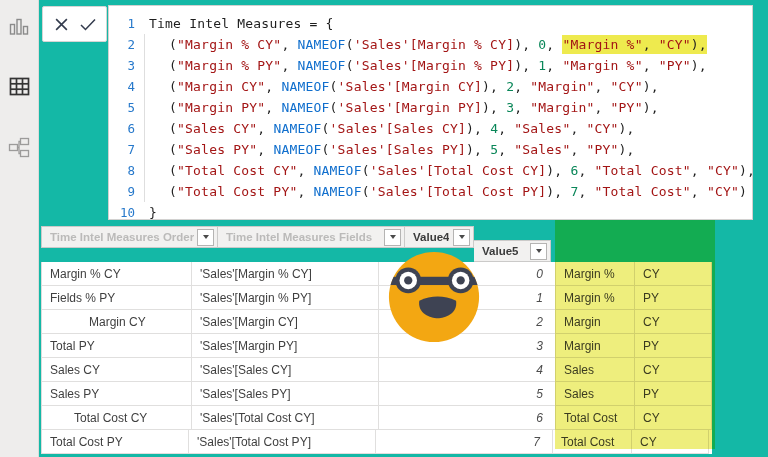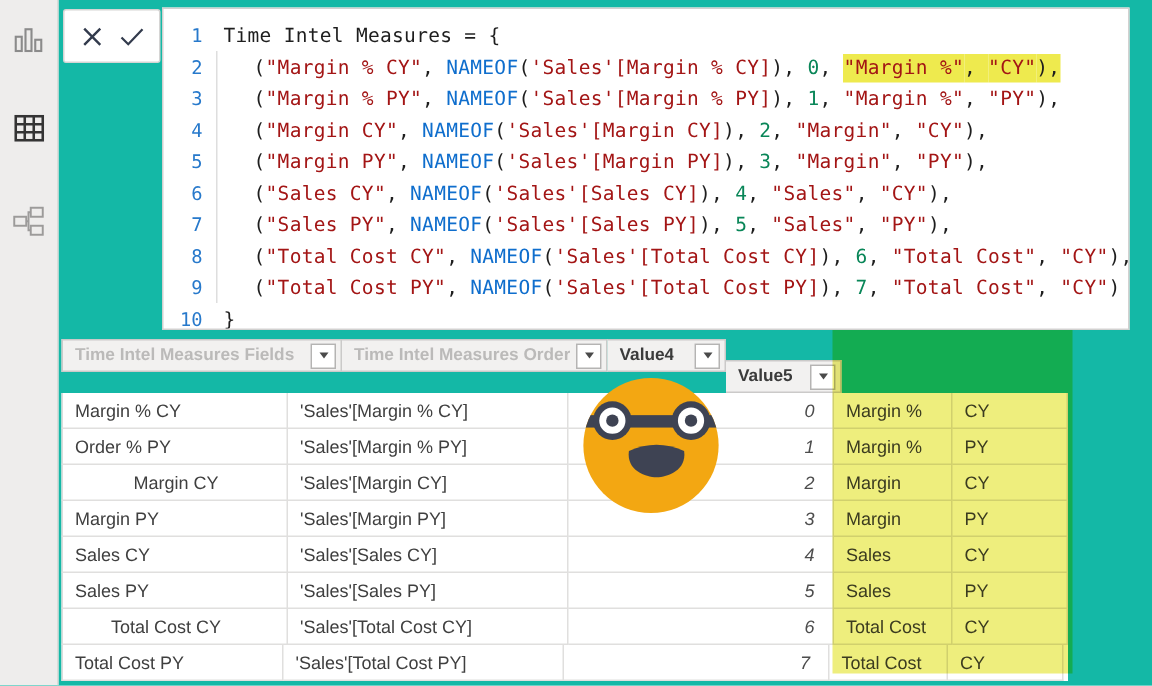--- a/index.html
+++ b/index.html
@@ -132,33 +132,33 @@
         <div class="code-line"><span class="gutter">6</span><span class="ct ind"><span class="tok-pln">(</span><span class="tok-str">"Sales CY"</span><span class="tok-pln">, </span><span class="tok-fn">NAMEOF</span><span class="tok-pln">(</span><span class="tok-str">'Sales'[Sales CY]</span><span class="tok-pln">), </span><span class="tok-num">4</span><span class="tok-pln">, </span><span class="tok-str">"Sales"</span><span class="tok-pln">, </span><span class="tok-str">"CY"</span><span class="tok-pln">),</span></span></div>
         <div class="code-line"><span class="gutter">7</span><span class="ct ind"><span class="tok-pln">(</span><span class="tok-str">"Sales PY"</span><span class="tok-pln">, </span><span class="tok-fn">NAMEOF</span><span class="tok-pln">(</span><span class="tok-str">'Sales'[Sales PY]</span><span class="tok-pln">), </span><span class="tok-num">5</span><span class="tok-pln">, </span><span class="tok-str">"Sales"</span><span class="tok-pln">, </span><span class="tok-str">"PY"</span><span class="tok-pln">),</span></span></div>
         <div class="code-line"><span class="gutter">8</span><span class="ct ind"><span class="tok-pln">(</span><span class="tok-str">"Total Cost CY"</span><span class="tok-pln">, </span><span class="tok-fn">NAMEOF</span><span class="tok-pln">(</span><span class="tok-str">'Sales'[Total Cost CY]</span><span class="tok-pln">), </span><span class="tok-num">6</span><span class="tok-pln">, </span><span class="tok-str">"Total Cost"</span><span class="tok-pln">, </span><span class="tok-str">"CY"</span><span class="tok-pln">),</span></span></div>
         <div class="code-line"><span class="gutter">9</span><span class="ct ind"><span class="tok-pln">(</span><span class="tok-str">"Total Cost PY"</span><span class="tok-pln">, </span><span class="tok-fn">NAMEOF</span><span class="tok-pln">(</span><span class="tok-str">'Sales'[Total Cost PY]</span><span class="tok-pln">), </span><span class="tok-num">7</span><span class="tok-pln">, </span><span class="tok-str">"Total Cost"</span><span class="tok-pln">, </span><span class="tok-str">"CY"</span><span class="tok-pln">)</span></span></div>
         <div class="code-line"><span class="gutter">10</span><span class="ct"><span class="tok-pln">}</span></span></div>
       </div>
   </div>
 
   <div class="grid">
     <div class="t-head">
+        <div class="h-cell muted" style="width: 177px;">
+          <span class="h-label">Time Intel Measures Order</span>
+          <span class="filter-btn">
+            <span class="tri"></span>
+          </span>
+        </div>
         <div class="h-cell muted" style="width: 187px;">
           <span class="h-label">Time Intel Measures Fields</span>
           <span class="filter-btn">
             <span class="tri"></span>
           </span>
         </div>
-        <div class="h-cell muted" style="width: 177px;">
-          <span class="h-label">Time Intel Measures Order</span>
-          <span class="filter-btn">
-            <span class="tri"></span>
-          </span>
-        </div>
-        <div class="h-cell" style="width: 79px;">
+        <div class="h-cell" style="width: 69px;">
           <span class="h-label">Value4</span>
           <span class="filter-btn">
             <span class="tri"></span>
           </span>
         </div>
         <div class="h-cell" style="width: 77px; margin-top: 14px;">
           <span class="h-label">Value5</span>
           <span class="filter-btn">
             <span class="tri"></span>
           </span>
@@ -166,35 +166,35 @@
       </div>
     <div class="t-body">
         <div class="t-row">
           <div class="b-cell" style="width: 151px; text-align: center;">Margin % CY</div>
           <div class="b-cell" style="width: 187px;">'Sales'[Margin % CY]</div>
           <div class="b-cell num" style="width: 177px;">0</div>
           <div class="b-cell" style="width: 79px;">Margin %</div>
           <div class="b-cell" style="width: 77px;">CY</div>
         </div>
         <div class="t-row">
-          <div class="b-cell" style="width: 151px;">Order % PY</div>
+          <div class="b-cell" style="width: 151px;">Fields % PY</div>
           <div class="b-cell" style="width: 187px;">'Sales'[Margin % PY]</div>
           <div class="b-cell num" style="width: 177px;">1</div>
           <div class="b-cell" style="width: 79px;">Margin %</div>
           <div class="b-cell" style="width: 77px;">PY</div>
         </div>
         <div class="t-row">
           <div class="b-cell" style="width: 151px; padding-left: 47px;">Margin CY</div>
           <div class="b-cell" style="width: 187px;">'Sales'[Margin CY]</div>
           <div class="b-cell num" style="width: 177px;">2</div>
           <div class="b-cell" style="width: 79px;">Margin</div>
           <div class="b-cell" style="width: 77px;">CY</div>
         </div>
         <div class="t-row">
-          <div class="b-cell" style="width: 151px;">Margin PY</div>
+          <div class="b-cell" style="width: 151px;">Total PY</div>
           <div class="b-cell" style="width: 187px;">'Sales'[Margin PY]</div>
           <div class="b-cell num" style="width: 177px;">3</div>
           <div class="b-cell" style="width: 79px;">Margin</div>
           <div class="b-cell" style="width: 77px;">PY</div>
         </div>
         <div class="t-row">
           <div class="b-cell" style="width: 151px;">Sales CY</div>
           <div class="b-cell" style="width: 187px;">'Sales'[Sales CY]</div>
           <div class="b-cell num" style="width: 177px;">4</div>
           <div class="b-cell" style="width: 79px;">Sales</div>

